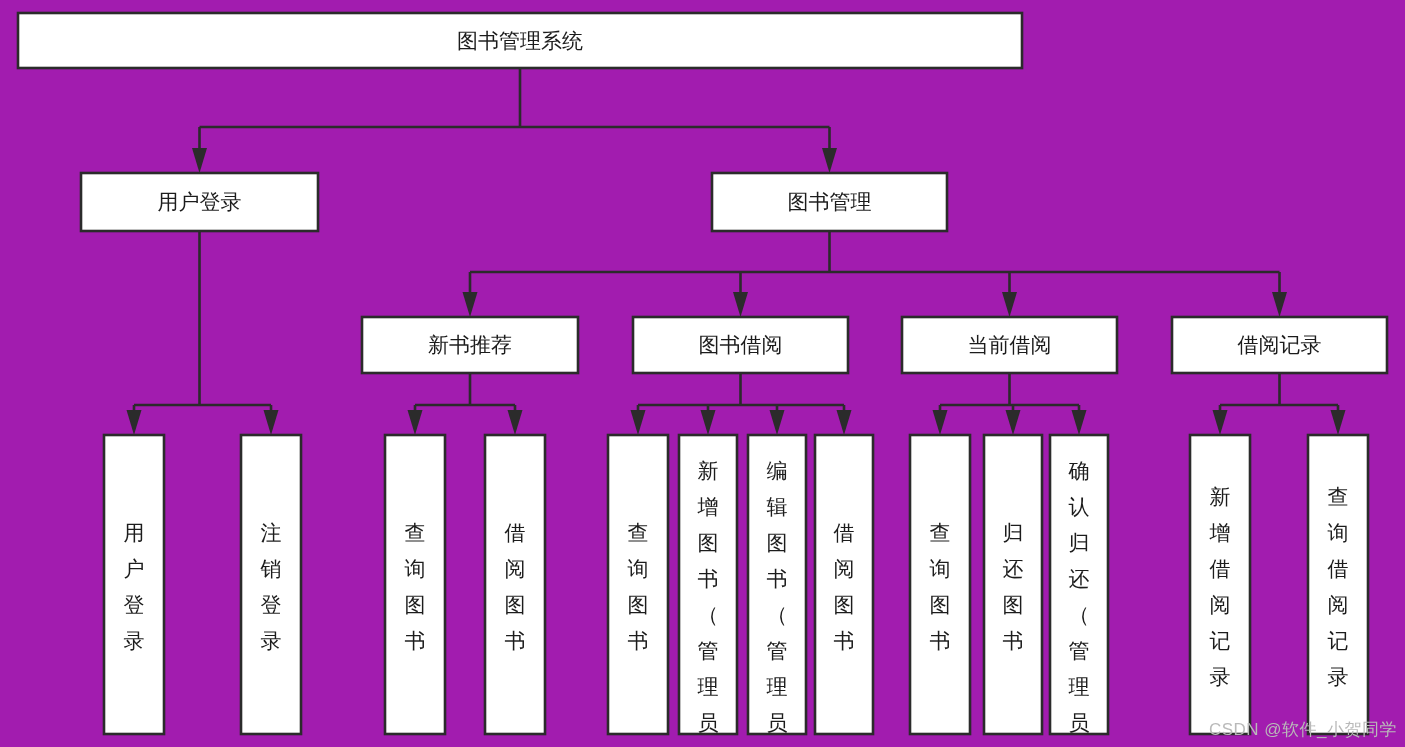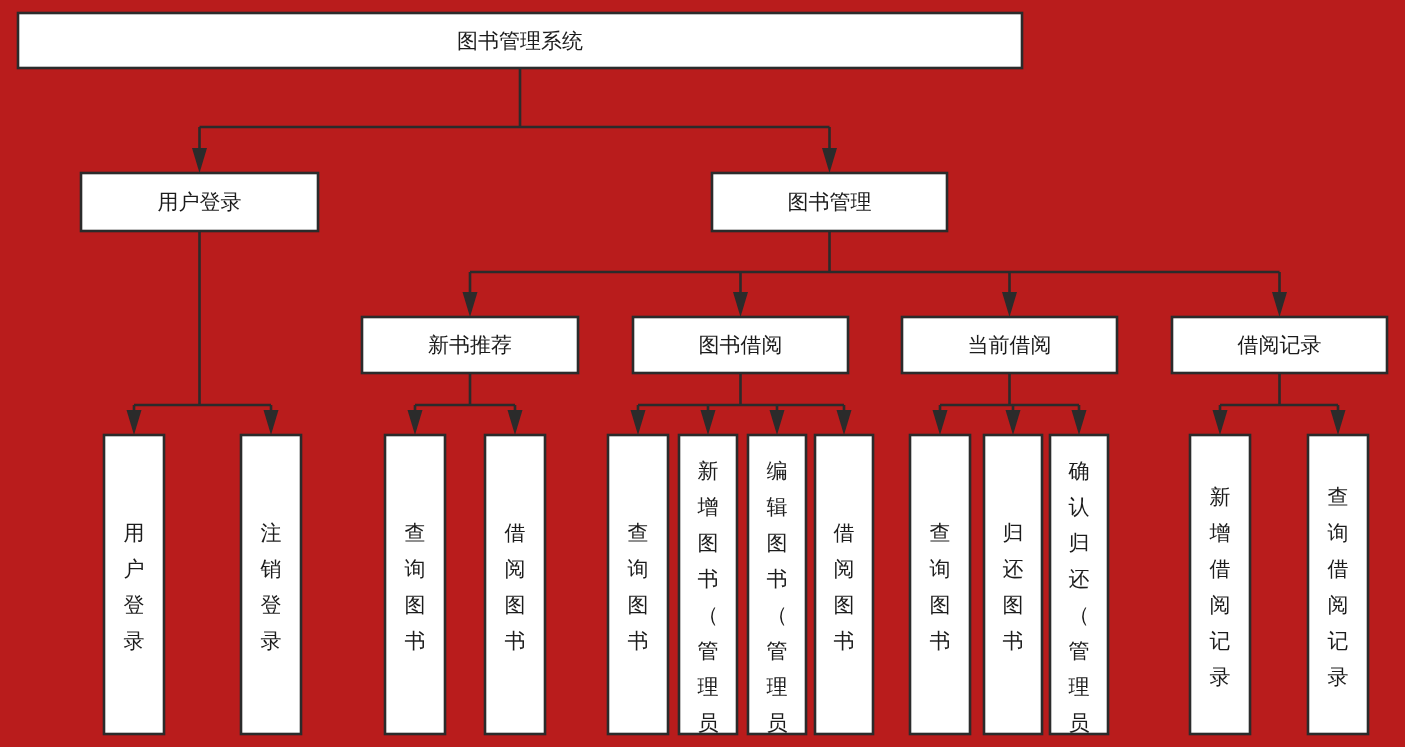--- a/index.html
+++ b/index.html
@@ -10,21 +10,21 @@
   body {
     width: 1405px;
     height: 747px;
     font-family: "Liberation Sans", "DejaVu Sans", sans-serif;
     overflow: hidden;
   }
   #diagram-root {
     position: relative;
     width: 1405px;
     height: 747px;
-    background: #b91c1c;
+    background: #a21caf;
   }
   svg.diagram-canvas {
     position: absolute;
     left: 0;
     top: 0;
     width: 1405px;
     height: 747px;
   }
   .node-box {
     fill: #ffffff;
@@ -229,14 +229,15 @@
       <rect class="node-box" x="1190" y="435" width="60" height="299"></rect>
       <text class="node-label-v vtext" x="1220"><tspan x="1220" y="503.5">新</tspan><tspan x="1220" y="539.5">增</tspan><tspan x="1220" y="575.5">借</tspan><tspan x="1220" y="611.5">阅</tspan><tspan x="1220" y="647.5">记</tspan><tspan x="1220" y="683.5">录</tspan></text>
     </g>
     <g>
       <rect class="node-box" x="1308" y="435" width="60" height="299"></rect>
       <text class="node-label-v vtext" x="1338"><tspan x="1338" y="503.5">查</tspan><tspan x="1338" y="539.5">询</tspan><tspan x="1338" y="575.5">借</tspan><tspan x="1338" y="611.5">阅</tspan><tspan x="1338" y="647.5">记</tspan><tspan x="1338" y="683.5">录</tspan></text>
     </g>
 
   </svg>
 
+  <div class="watermark-text">CSDN @软件_小贺同学</div>
 
 </div>
 
 </body></html>

